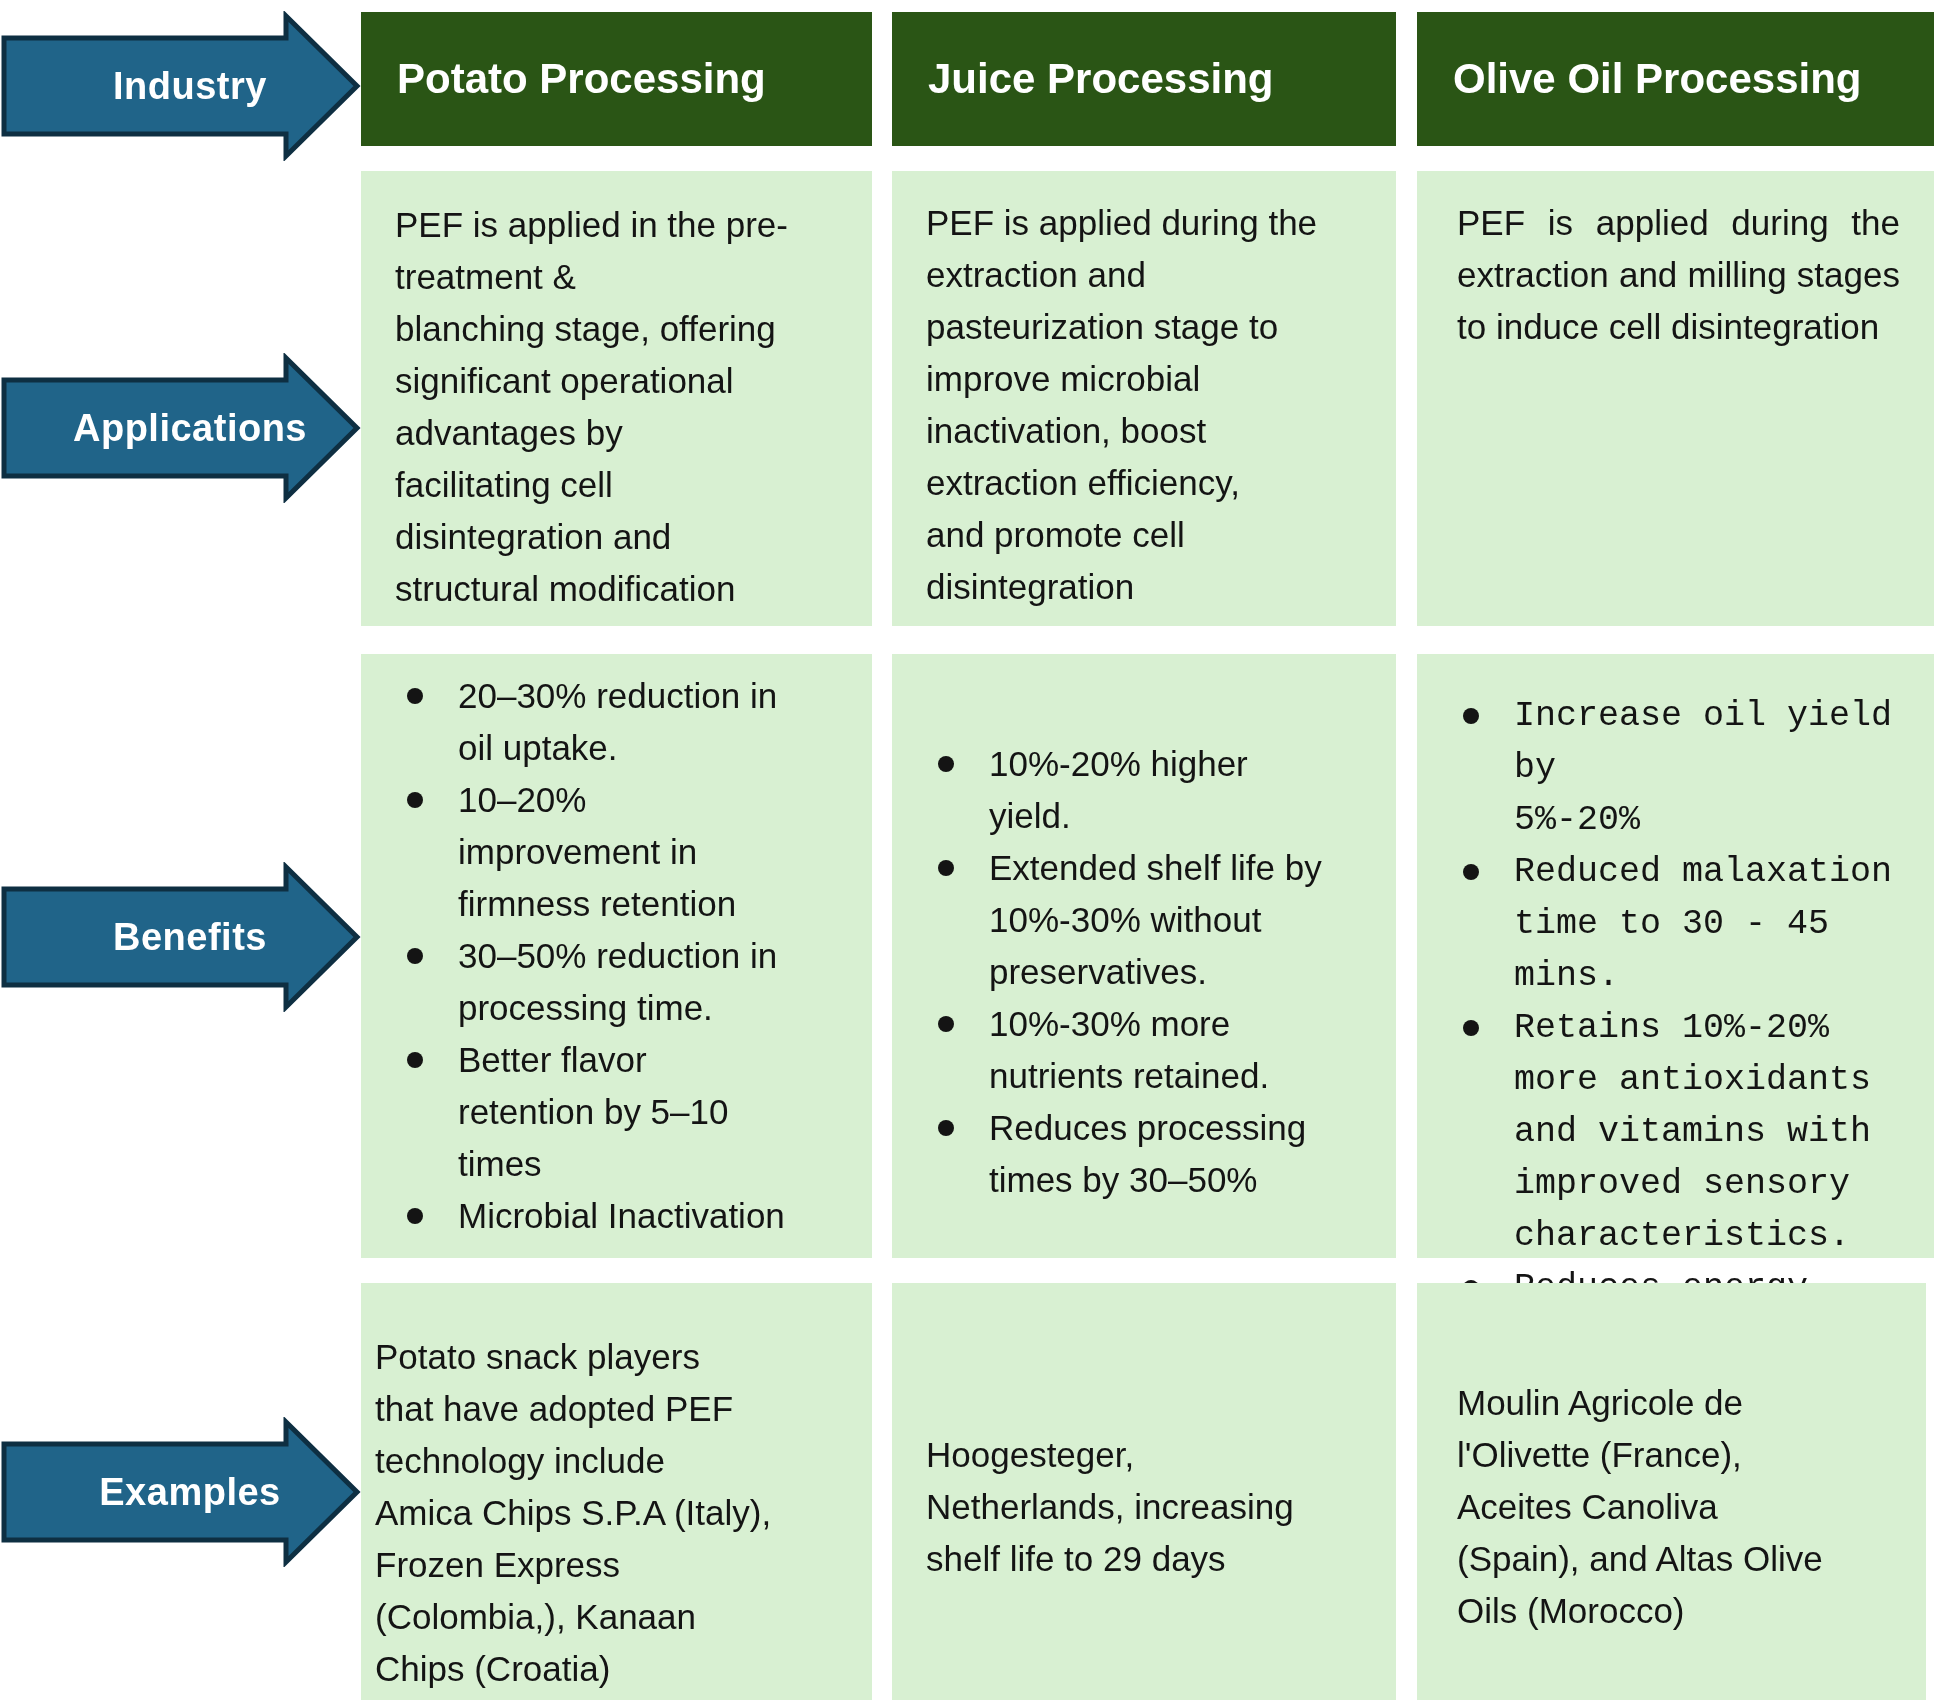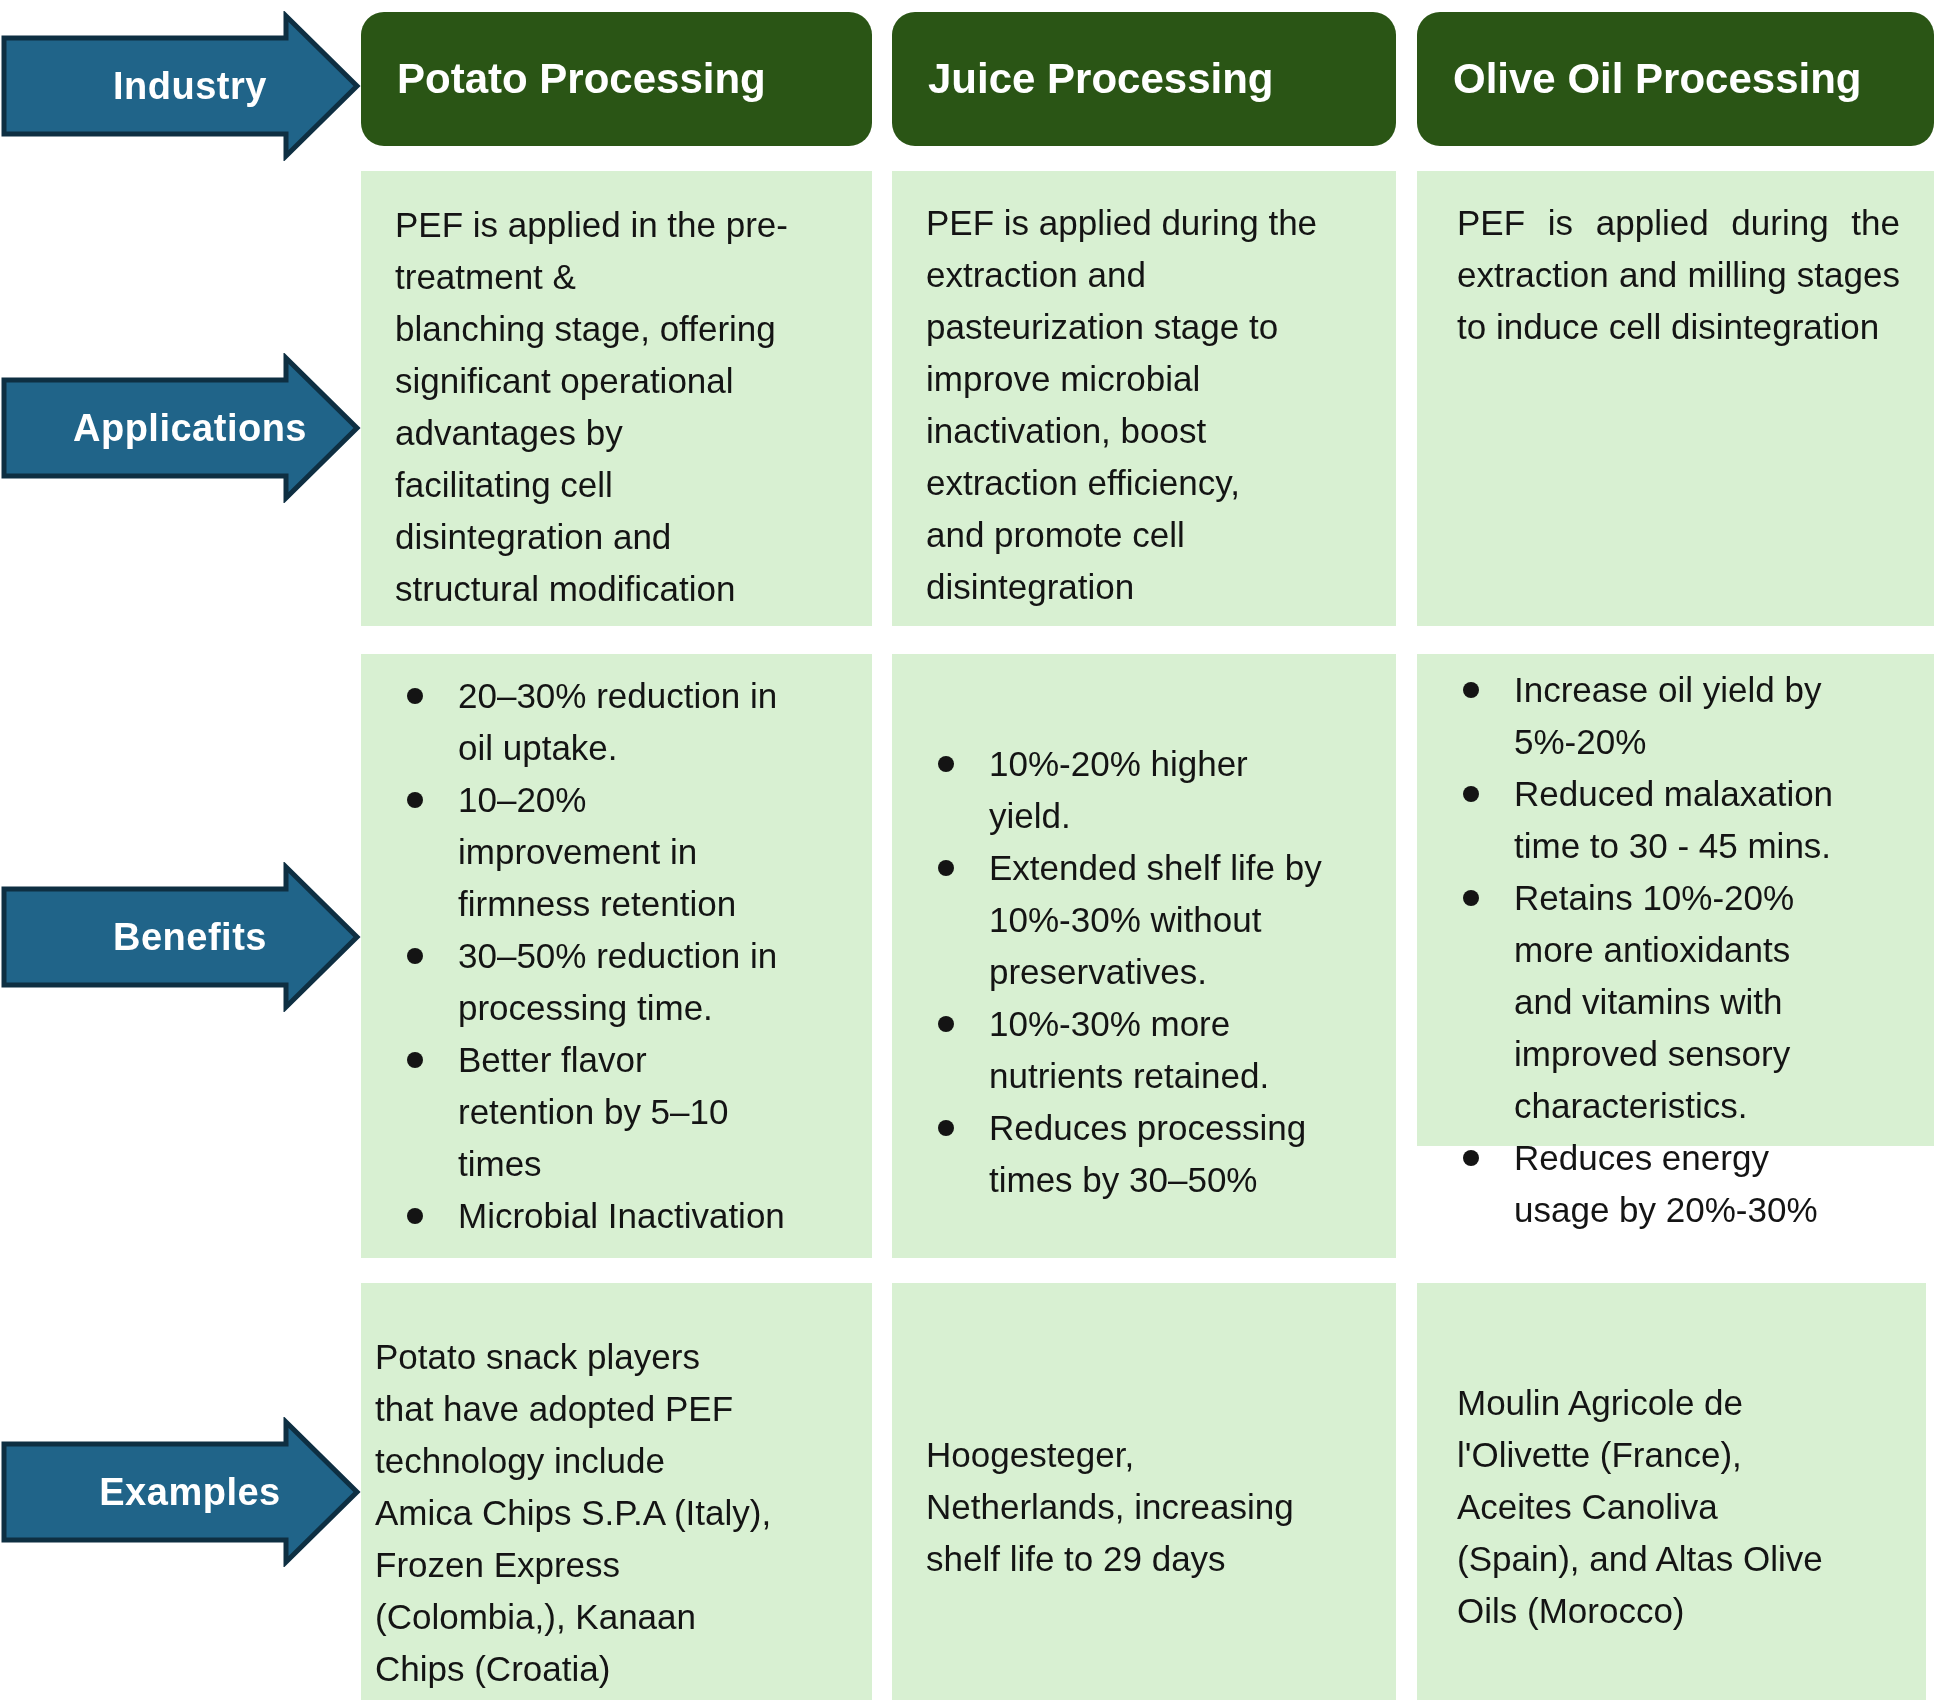--- a/index.html
+++ b/index.html
@@ -13,21 +13,20 @@
   .arrow-label {
     position:absolute; left:0; top:50%; transform:translateY(-50%);
     width:286px; text-align:center; color:#ffffff; font-weight:bold;
     font-size:38px; letter-spacing:0.5px;padding-left:47px;
   }
   
   .col-header {
     position:absolute; background:#2A5515; color:#ffffff; font-weight:bold;
     font-size:42px; display:flex; align-items:center; padding-left:36px;
     box-sizing:border-box;
-    border-radius:23px;
   }
   
   .cell {
     position:absolute; background:#D8F0D2; color:#141414; font-size:35px;
     line-height:52px; box-sizing:border-box; padding-right:28px;
   }
   .pre { white-space:pre-line; }
   .justify { text-align:justify; }
   ul.benefits { list-style:none; margin:0; padding:0; }
   ul.benefits li { position:relative; padding-left:97px; white-space:pre-line; }
@@ -112,21 +111,21 @@
 yield.</li>
         <li>Extended shelf life by
 10%-30% without
 preservatives.</li>
         <li>10%-30% more
 nutrients retained.</li>
         <li>Reduces processing
 times by 30–50%</li>
       </ul>
   </div>
-  <div class="cell" style="left:1417px; top:654px; width:517px; height:492px; padding-top:10px;">
+  <div class="cell" style="left:1417px; top:654px; width:517px; height:604px; padding-top:36px;font-family:Liberation Mono, monospace;">
     <ul class="benefits">
         <li>Increase oil yield by
 5%-20%</li>
         <li>Reduced malaxation
 time to 30 - 45 mins.</li>
         <li>Retains 10%-20%
 more antioxidants
 and vitamins with
 improved sensory
 characteristics.</li>

